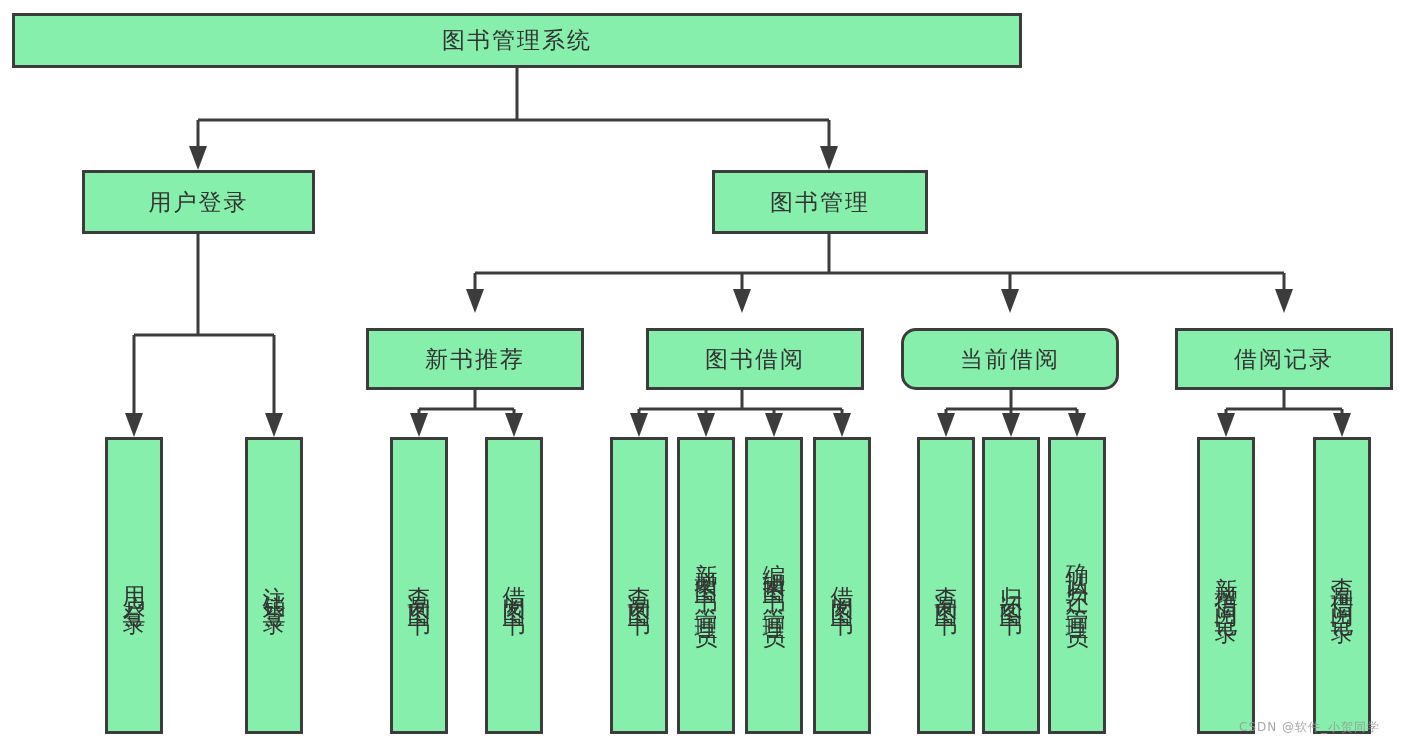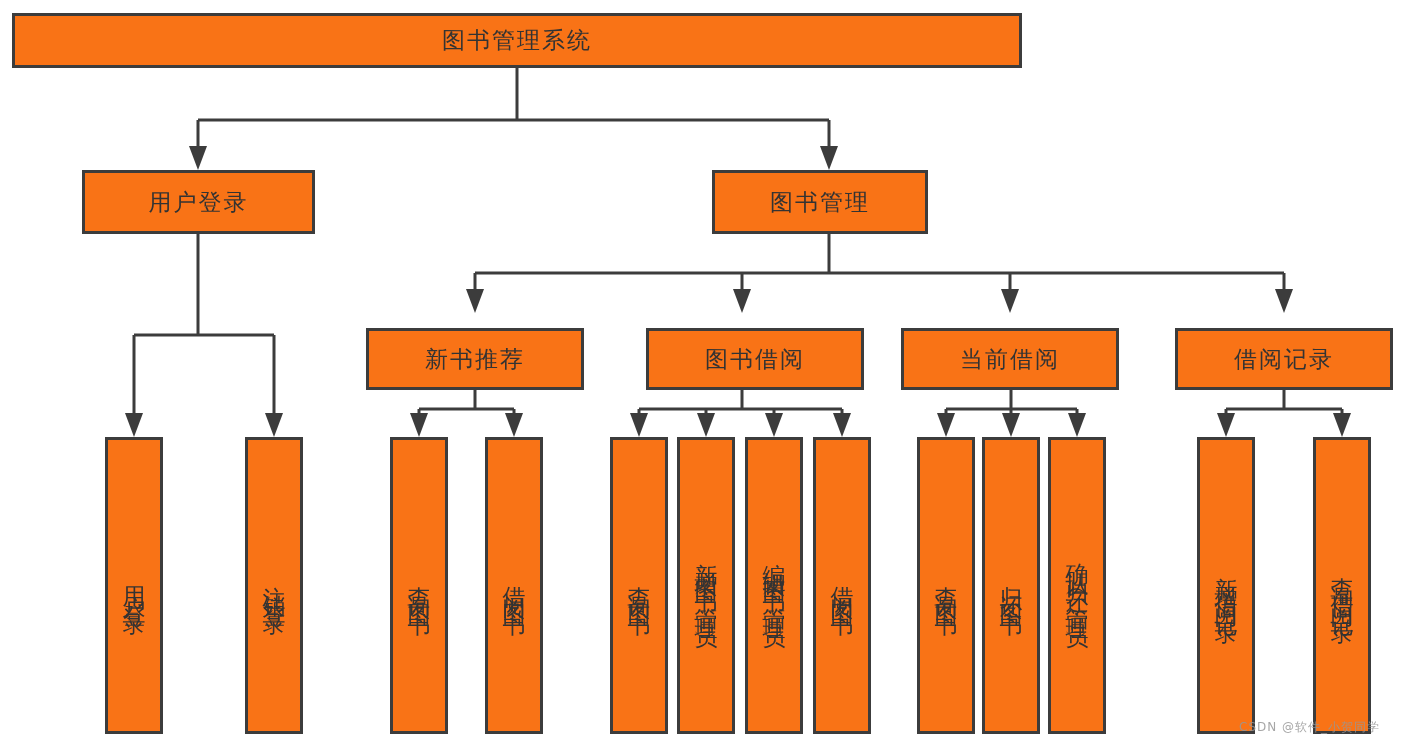--- a/index.html
+++ b/index.html
@@ -15,21 +15,21 @@
   .connectors {
     position: absolute;
     left: 0; top: 0;
     width: 1405px; height: 747px;
     pointer-events: none;
   }
   .box {
     position: absolute;
     box-sizing: border-box;
     border: 3px solid #3c3c3c;
-    background: #f97316;
+    background: #86efac;
     display: flex;
     align-items: center;
     justify-content: center;
     text-align: center;
   }
   .hlabel {
     font-size: 23px;
     letter-spacing: 2px;
     color: #333333;
     white-space: nowrap;
@@ -41,21 +41,21 @@
     letter-spacing: 9px;
     line-height: 1;
     color: #333333;
   }
   .root-box    { left: 12px;  top: 13px;  width: 1010px; height: 55px; }
   .l2-a        { left: 82px;  top: 170px; width: 233px;  height: 64px; }
   .l2-b        { left: 712px; top: 170px; width: 216px;  height: 64px; }
   .l3          { top: 313px;  width: 218px; height: 62px; margin-top: 15px; }
   .l3-0 { left: 366px; }
   .l3-1 { left: 646px; }
-  .l3-2 { left: 901px; }
+  .l3-2 { left: 901px; border-radius: 15px; }
   .l3-3 { left: 1175px; }
   .leaf        { top: 437px;  width: 58px; height: 297px; }
   .leaf-0  { left: 105px; }
   .leaf-1  { left: 245px; }
   .leaf-2  { left: 390px; }
   .leaf-3  { left: 485px; }
   .leaf-4  { left: 610px; }
   .leaf-5  { left: 677px; }
   .leaf-6  { left: 745px; }
   .leaf-7  { left: 813px; }

